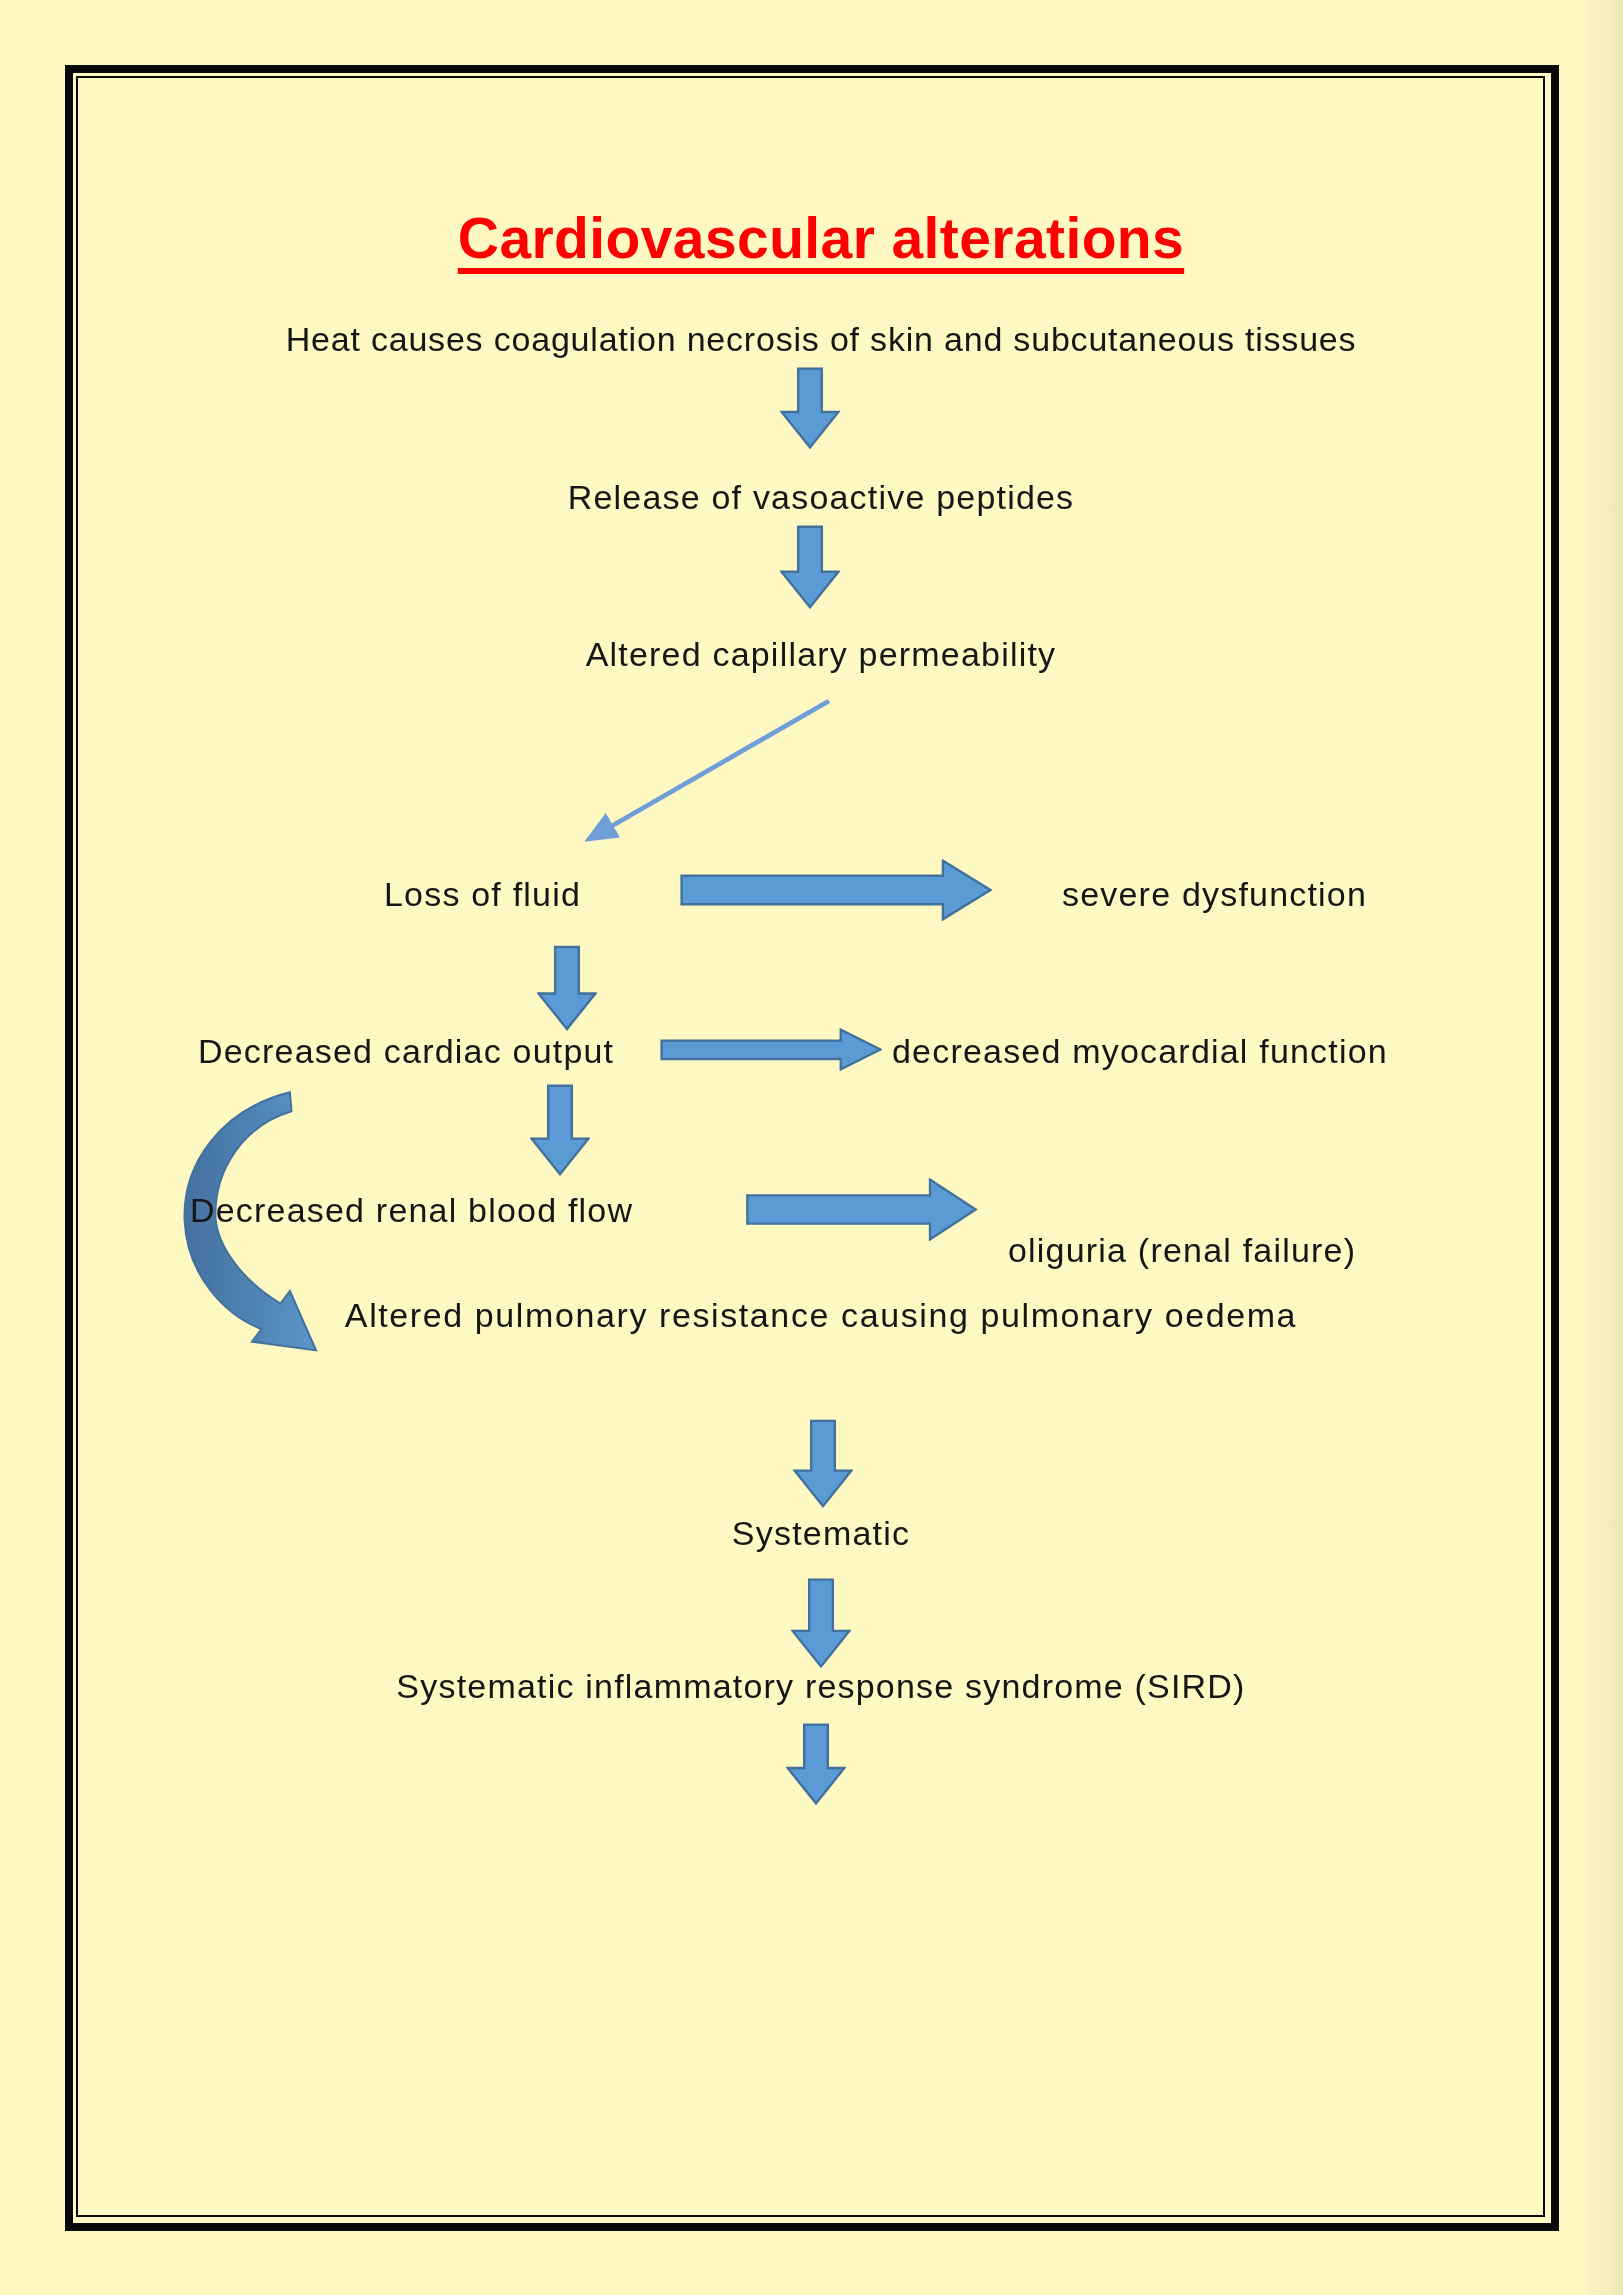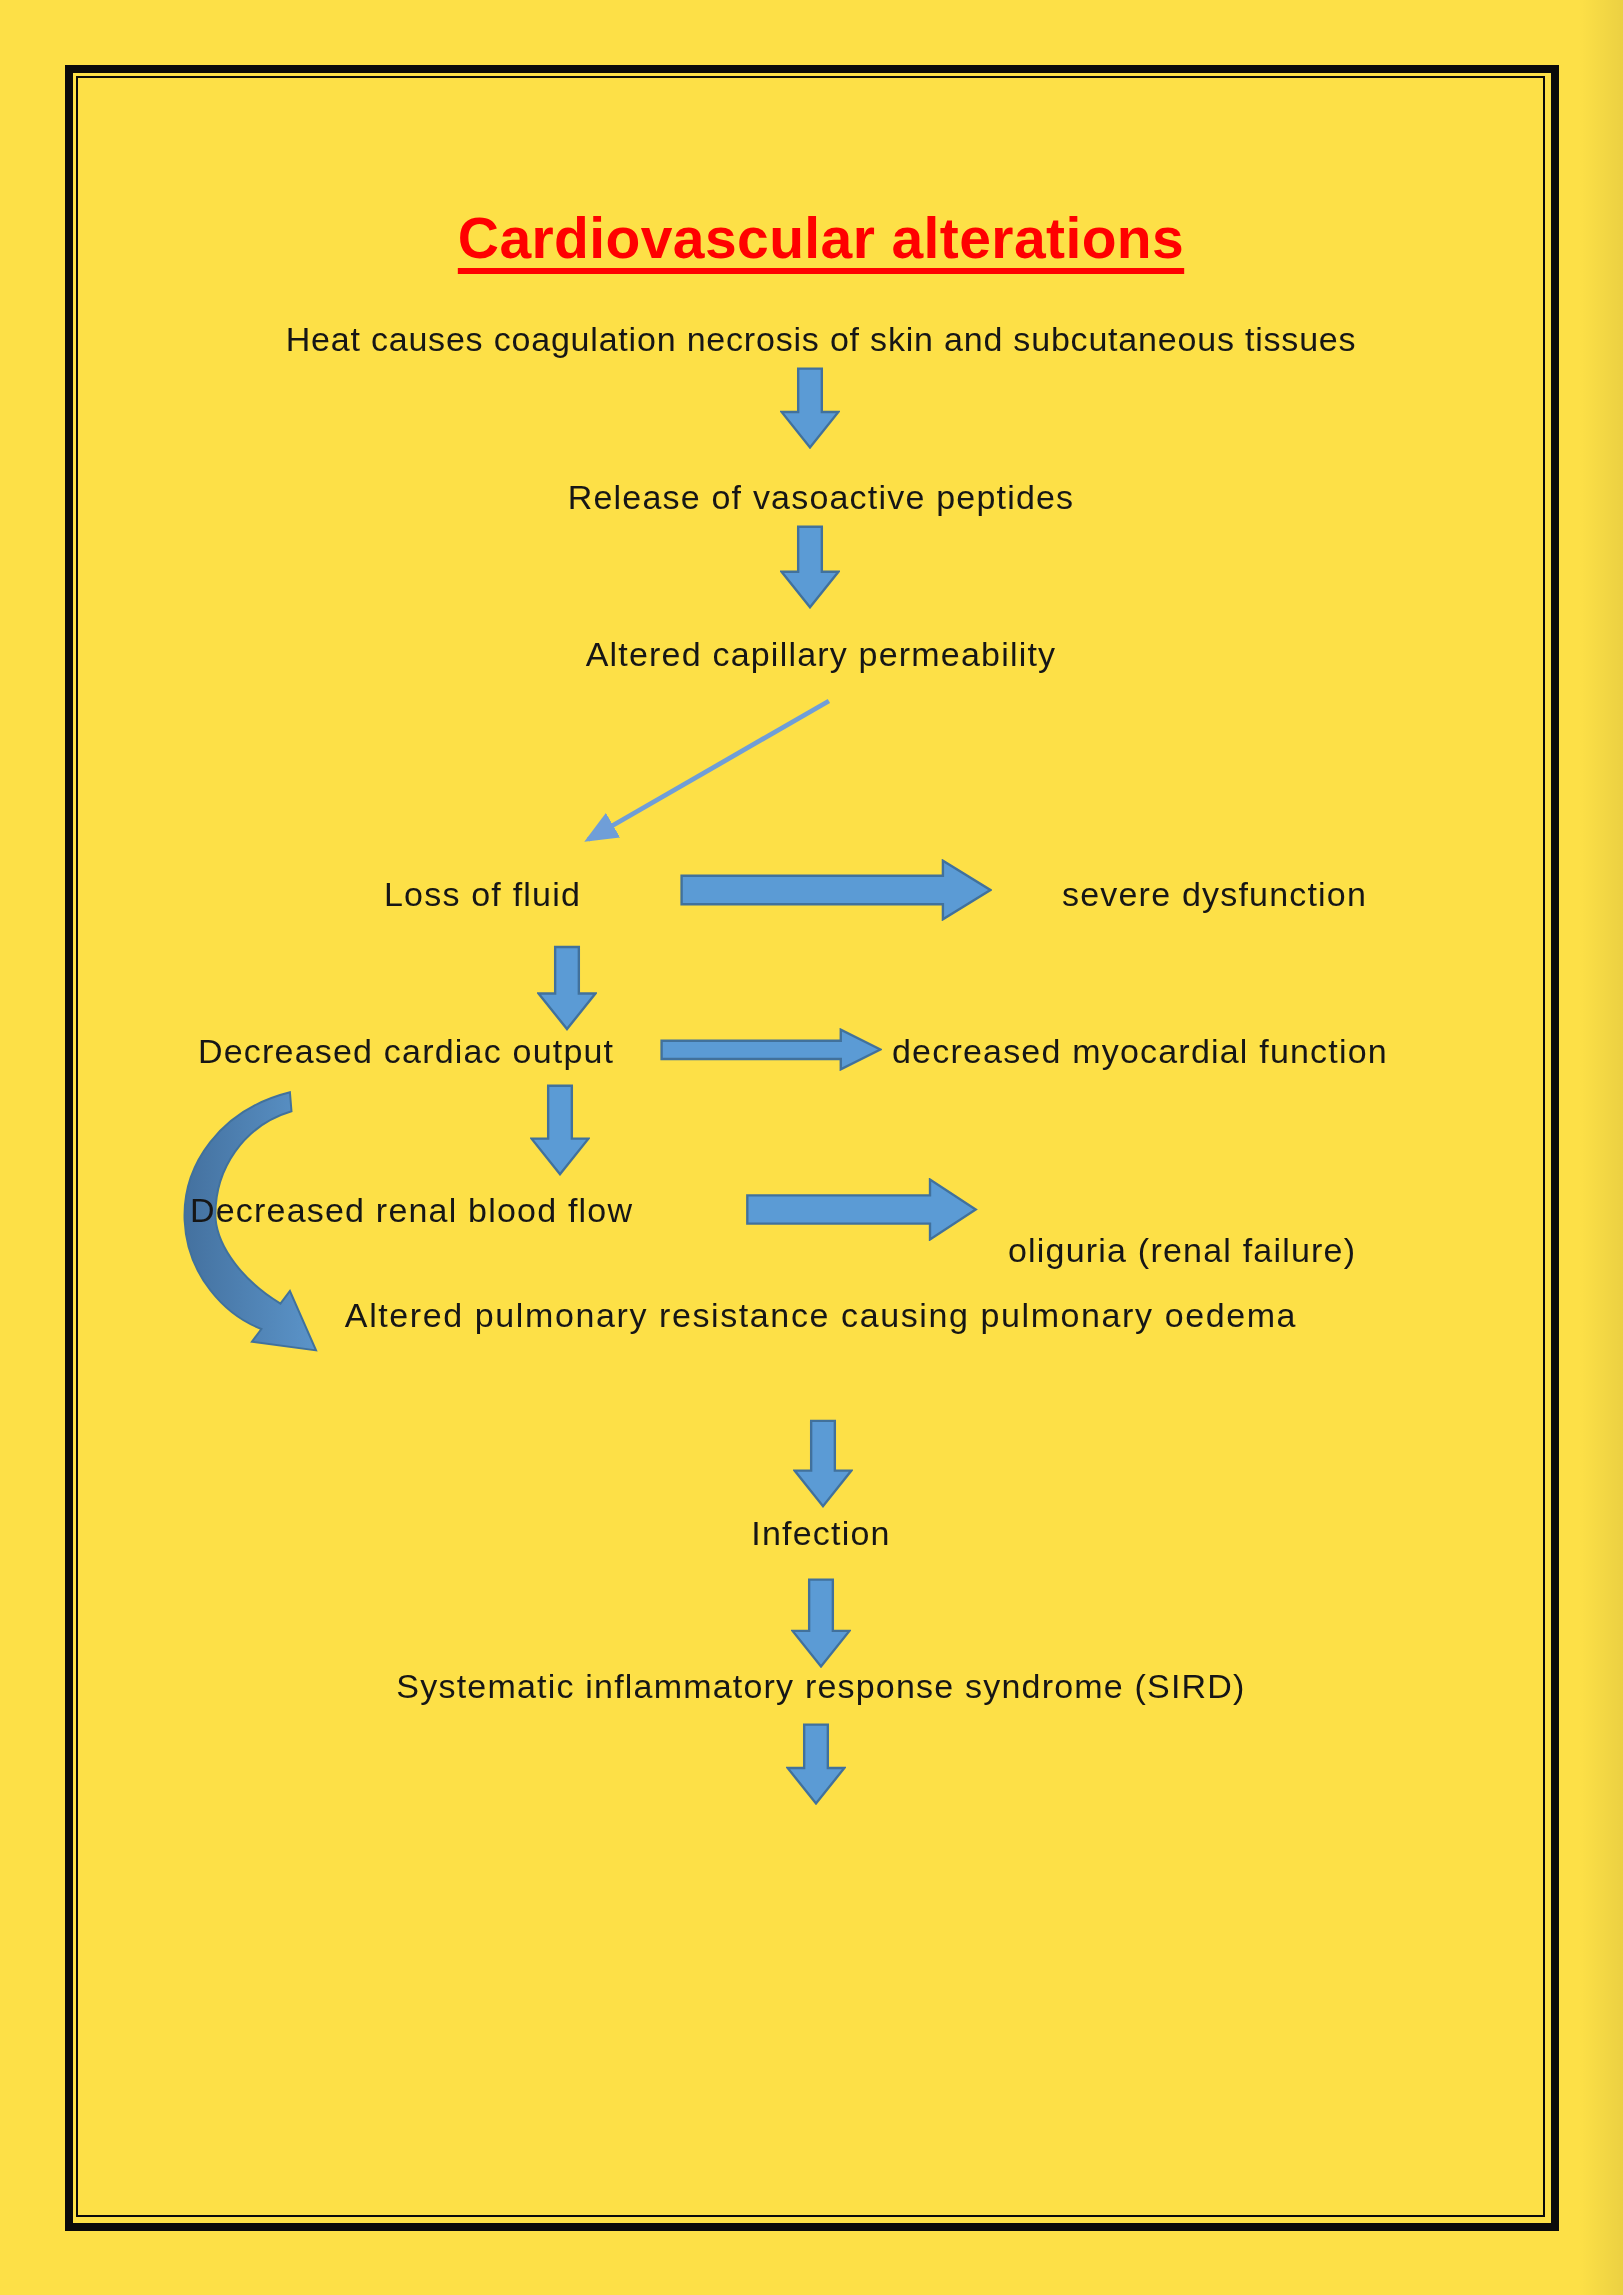--- a/index.html
+++ b/index.html
@@ -1,17 +1,17 @@
 <!DOCTYPE html>
 <html style="--title: #ff0000; --text: #161616; --border: #0a0a0a; --arrow_fill: #5b9bd5; --arrow_stroke: #41719c; --thin_arrow: #6f9ed8; --curve_fill_dark: #44719f; --curve_fill_light: #5b94c9;font-size:12.7px"><head>
 <meta charset="utf-8">
 <style>
   html,body{margin:0;padding:0;background:#ffffff;}
   .page{
-    position:relative;width:1623px;height:2295px;background:#fde047;overflow:hidden;
+    position:relative;width:1623px;height:2295px;background:#fef9c3;overflow:hidden;
     font-family:"Liberation Sans","DejaVu Sans",sans-serif;color:var(--text,#161616);
   }
   .edge-shadow{position:absolute;right:0;top:0;width:44px;height:100%;
     background:linear-gradient(to right,rgba(0,0,0,0),rgba(0,0,0,0.07));}
   .frame-outer{position:absolute;left:65px;top:65px;width:1494px;height:2166px;
     border:8px solid var(--border,#0a0a0a);box-sizing:border-box;}
   .frame-inner{position:absolute;left:76px;top:76px;width:1469px;height:2141px;
     border:2.4px solid var(--border,#0a0a0a);box-sizing:border-box;}
   .t{position:absolute;font-size:34px;line-height:43px;letter-spacing:1.2px;white-space:nowrap;}
   .c{left:821px;transform:translateX(-50%);text-align:center;}
@@ -106,21 +106,21 @@
   </svg>
 
   <div class="t" style="left:1008px;top:1189px;margin-top:40px;">oliguria (renal failure)</div>
 
   <div class="t c" style="top:1294px;letter-spacing:1.6px;">Altered pulmonary resistance causing pulmonary oedema</div>
 
   <svg class="arr" style="left:793px;top:1419px;" width="60" height="89" viewBox="0 0 76 112">
     <polygon class="blk" points="23,2 53,2 53,65 74,65 38,110 2,65 23,65"></polygon>
   </svg>
 
-  <div class="t c" style="top:1512px;">Infection</div>
+  <div class="t c" style="top:1512px;">Systematic</div>
 
   <svg class="arr" style="left:791px;top:1578px;" width="60" height="90" viewBox="0 0 76 114">
     <polygon class="blk" points="23,2 53,2 53,67 74,67 38,112 2,67 23,67"></polygon>
   </svg>
 
   <div class="t c" style="top:1665px;">Systematic inflammatory response syndrome (SIRD)</div>
 
   <svg class="arr" style="left:786px;top:1723px;" width="60" height="82" viewBox="0 0 76 104">
     <polygon class="blk" points="23,2 53,2 53,57 74,57 38,102 2,57 23,57"></polygon>
   </svg>

